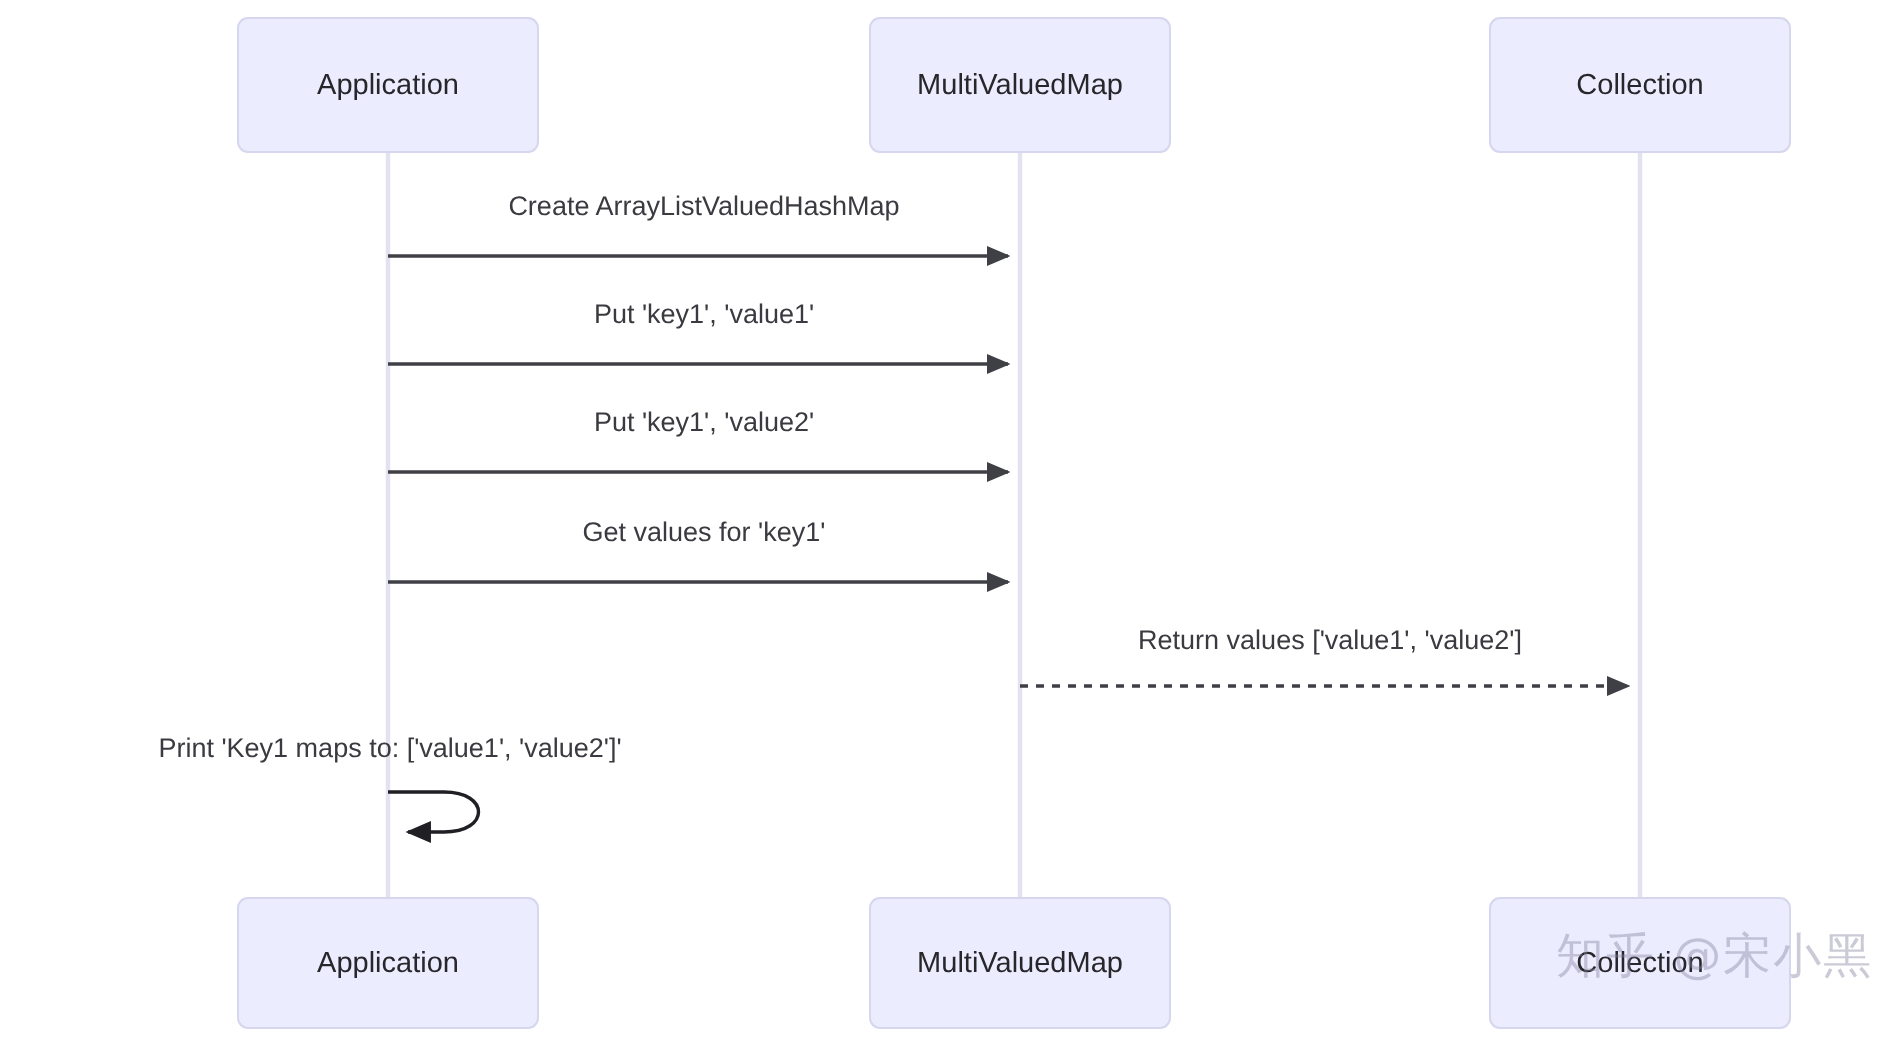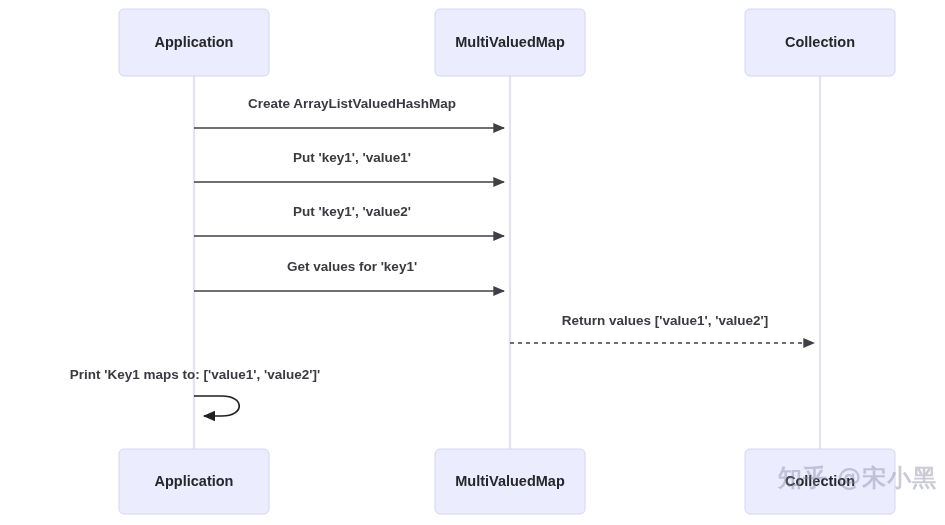--- a/index.html
+++ b/index.html
@@ -14,21 +14,20 @@
     overflow: hidden;
     font-family: "Liberation Sans", "DejaVu Sans", sans-serif;
   }
 
   #diagram-root {
     position: absolute;
     left: 0;
     top: 0;
     width: 766px;
     height: 525px;
-    font-weight: bold;
   }
 
   svg.diagram-canvas {
     position: absolute;
     left: 0;
     top: 0;
     width: 945px;
     height: 525px;
     display: block;
   }

